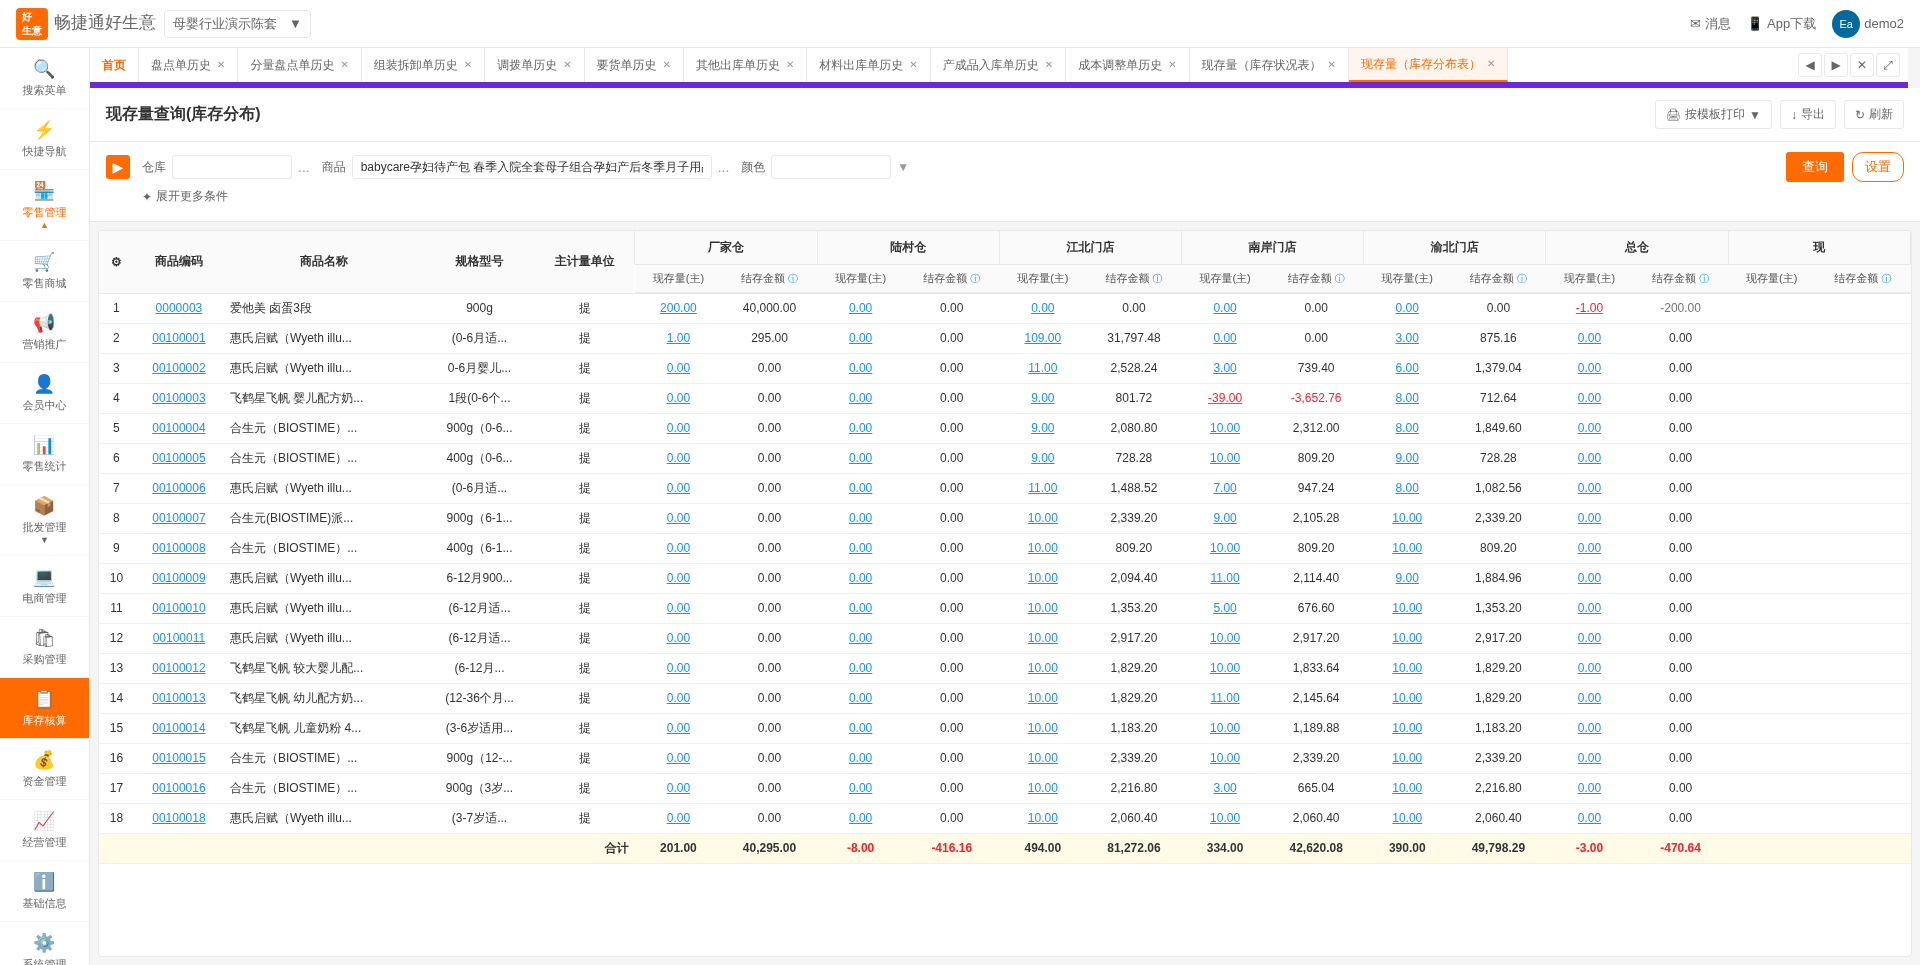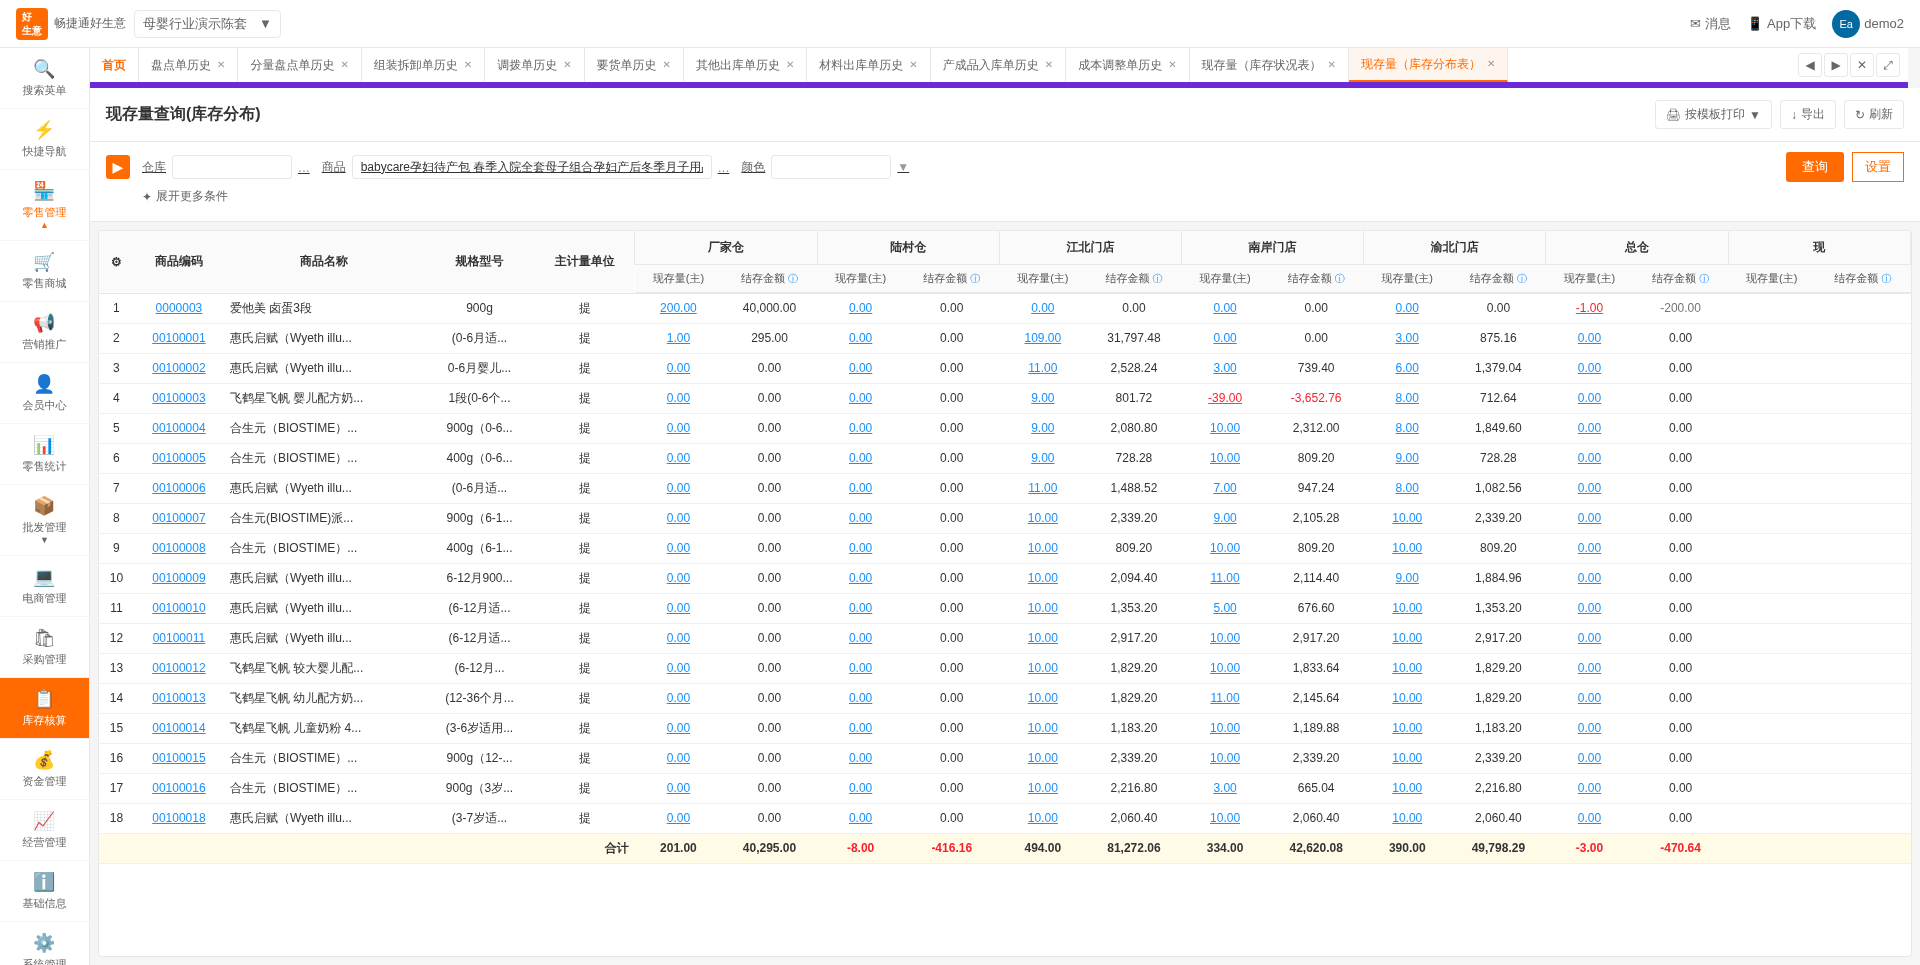--- a/index.html
+++ b/index.html
@@ -147,21 +147,20 @@
       border-radius: 3px;
       cursor: pointer;
       display: flex; align-items: center; justify-content: center;
       font-size: 14px;
       flex-shrink: 0;
     }
     .filter-field {
       display: flex;
       align-items: center;
       gap: 6px;
-      text-decoration: underline;
     }
     .filter-label { color: #666; white-space: nowrap; font-size: 12px; }
     .filter-input {
       border: 1px solid #e8e8e8;
       border-radius: 3px;
       padding: 4px 8px;
       font-size: 12px;
       color: #333;
       background: #fff;
       width: 120px;
@@ -181,21 +180,21 @@
       border: none;
       border-radius: 3px;
       padding: 6px 16px;
       cursor: pointer;
       font-size: 13px;
     }
     .setting-btn {
       background: #fff;
       color: #ff6b00;
       border: 1px solid #ff6b00;
-      border-radius: 0;
+      border-radius: 11px;
       padding: 5px 12px;
       cursor: pointer;
       font-size: 13px;
     }
 
     
     .table-container {
       flex: 1;
       overflow: auto;
       background: #fff;
@@ -255,21 +254,21 @@
 
     .color-input { width: 120px; }
   </style>
 </head>
 <body>
 
 <div class="top-bar">
   <div class="top-bar-left">
     <div class="logo-area">
       <div class="logo-icon">好<br>生意</div>
-      <div style="font-size:12px;color:#666;line-height:1.2;">畅捷通好生意</div>
+      <div style="font-size:17px;color:#666;line-height:1.2;">畅捷通好生意</div>
     </div>
     <div class="company-selector">
       <span>母婴行业演示陈套</span>
       <span>▼</span>
     </div>
   </div>
   <div class="top-bar-right">
     <div class="top-right-item">
       <span>✉</span>
       <span>消息</span>

